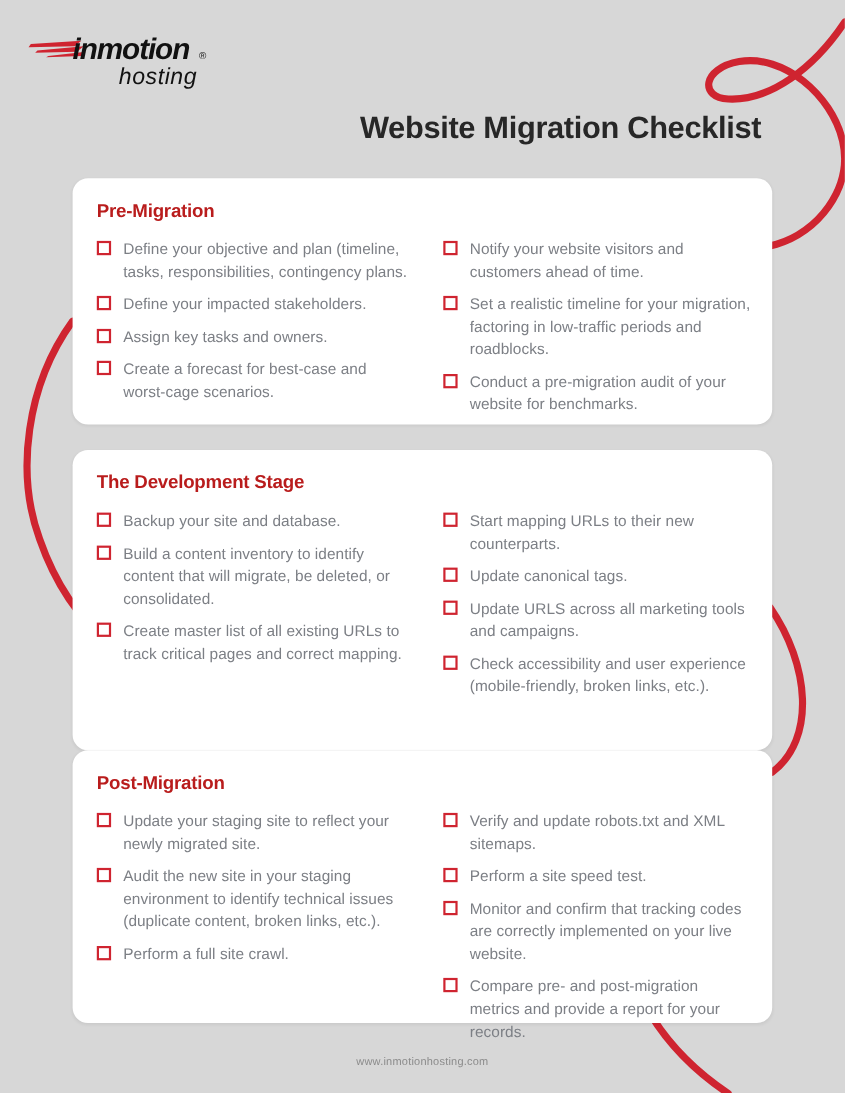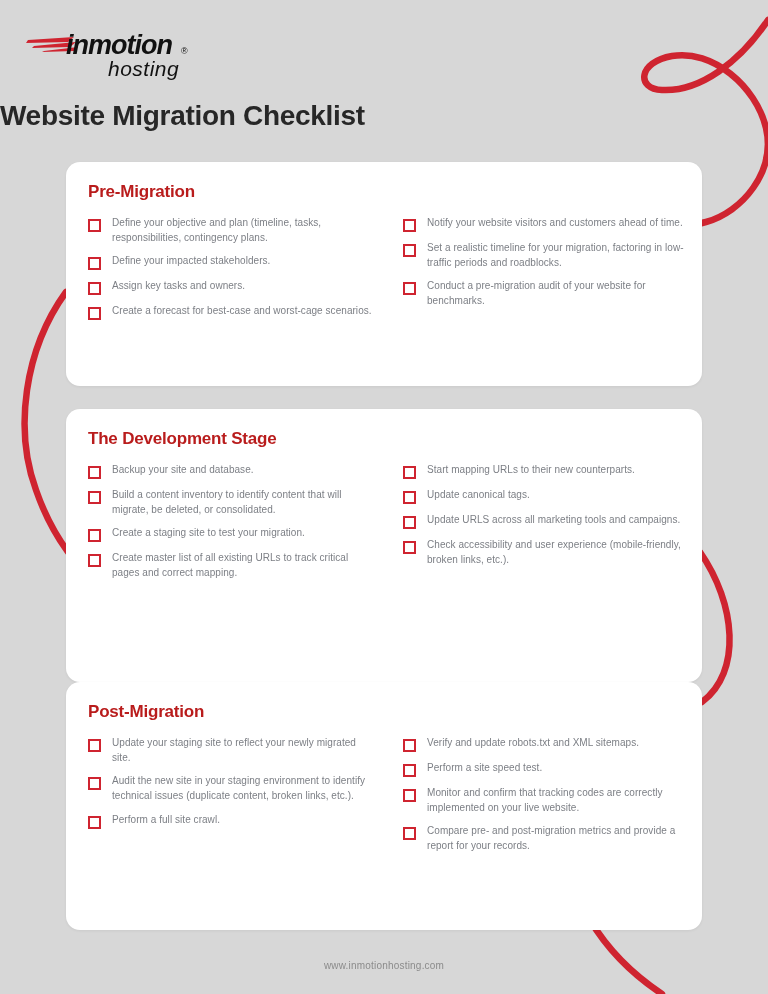--- a/index.html
+++ b/index.html
@@ -42,21 +42,21 @@
     height: 56px;
   }
 
   .logo svg { display: block; }
 
   .page-title {
     position: absolute;
     left: 0;
     top: 100px;
     width: 692px;
-    text-align: left;
+    text-align: right;
     font-size: 28px;
     font-weight: bold;
     letter-spacing: -0.3px;
     color: #272727;
   }
 
   
   .card {
     position: absolute;
     left: 66px;
@@ -107,21 +107,21 @@
     flex: 0 0 auto;
     width: 13px;
     height: 13px;
     border: 2px solid #cf2430;
     background: #ffffff;
     margin-top: 3px;
     margin-right: 11px;
   }
 
   .item-text {
-    font-size: 10px;
+    font-size: 14px;
     line-height: 1.47;
     color: #7c7f85;
     letter-spacing: 0.05px;
   }
 
   
   .footer {
     position: absolute;
     left: 0;
     top: 960px;
@@ -211,24 +211,20 @@
         <div class="item">
           <span class="checkbox"></span>
           <span class="item-text">Backup your site and database.</span>
         </div>
         <div class="item">
           <span class="checkbox"></span>
           <span class="item-text">Build a content inventory to identify content that will migrate, be deleted, or consolidated.</span>
         </div>
         <div class="item">
           <span class="checkbox"></span>
-          <span class="item-text">Create a staging site to test your migration.</span>
-        </div>
-        <div class="item">
-          <span class="checkbox"></span>
           <span class="item-text">Create master list of all existing URLs to track critical pages and correct mapping.</span>
         </div>
       </div>
       <div class="col right">
         <div class="item">
           <span class="checkbox"></span>
           <span class="item-text">Start mapping URLs to their new counterparts.</span>
         </div>
         <div class="item">
           <span class="checkbox"></span>

